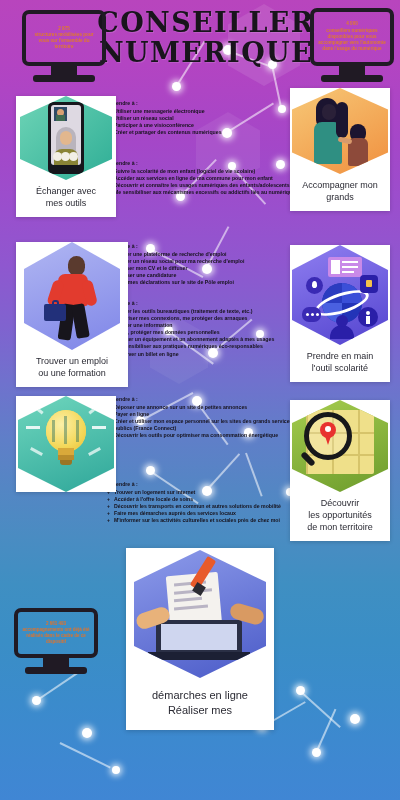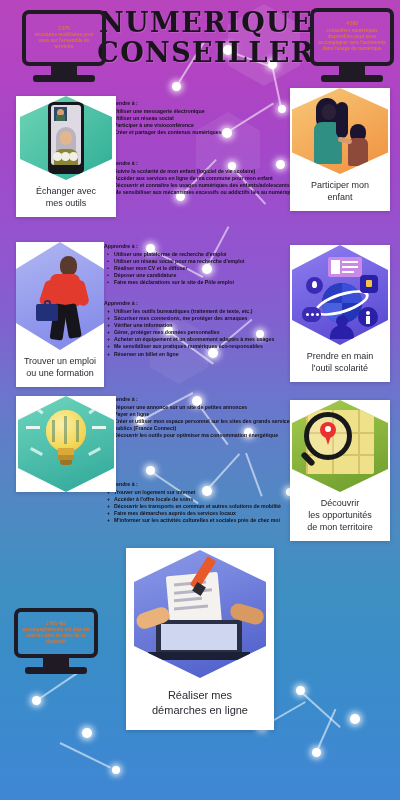--- a/index.html
+++ b/index.html
@@ -210,22 +210,22 @@
   <div class="node" style="left:82px;top:728px;width:10px;height:10px;"></div>
   <div class="node" style="left:112px;top:766px;width:8px;height:8px;"></div>
   <div class="node" style="left:296px;top:686px;width:9px;height:9px;"></div>
   <div class="node" style="left:350px;top:714px;width:10px;height:10px;"></div>
   <div class="node" style="left:258px;top:722px;width:8px;height:8px;"></div>
   <div class="node" style="left:312px;top:748px;width:9px;height:9px;"></div>
 </div>
 
 <div class="header">
   <div class="title-wrap">
+    <div class="title-line">CONSEILLER</div>
     <div class="title-line">NUMERIQUE</div>
-    <div class="title-line">CONSEILLER</div>
   </div>
 </div>
 
 <div class="monitor" id="monitor-structures">
   <div class="screen">
     <div class="stat-text">
       <span class="stat-num">2 975</span>
       <span>structures mobilisées pour vous sur l'ensemble du territoire</span>
     </div>
   </div>
@@ -284,26 +284,26 @@
       <div class="shape" style="left:24px;top:10px;width:22px;height:30px;border-radius:11px 11px 8px 8px;background:#1b1430;"></div>
       <div class="shape" style="left:30px;top:16px;width:14px;height:16px;border-radius:7px;background:#2a2038;"></div>
       <div class="shape" style="left:22px;top:34px;width:28px;height:42px;background:#2f8f82;border-radius:8px 8px 2px 2px;"></div>
       <div class="shape" style="left:44px;top:14px;width:12px;height:36px;border-radius:6px;background:#1b1430;"></div>
       <div class="shape" style="left:58px;top:36px;width:16px;height:18px;border-radius:8px;background:#1b1430;"></div>
       <div class="shape" style="left:56px;top:50px;width:20px;height:28px;background:#8d4a3a;border-radius:6px 6px 2px 2px;"></div>
       <div class="shape" style="left:46px;top:50px;width:14px;height:5px;border-radius:3px;background:#d89a6c;transform:rotate(12deg);"></div>
     </div>
   </div>
   <div class="caption">
-    <div>Participer mon</div>
-    <div>enfant</div>
-  </div>
-</div>
-
-<div class="card" id="card-emploi" style="left:16px; top:242px; width:88px;">
+    <div>Accompagner mon</div>
+    <div>grands</div>
+  </div>
+</div>
+
+<div class="card" id="card-emploi" style="left:16px; top:242px; width:112px;">
   <div class="art" style="height:108px;">
     <div class="hex" style="width:96px;height:108px;background:linear-gradient(160deg,#b0b6f2,#7f86e8);">
       <div class="shape" style="left:44px;top:14px;width:17px;height:20px;border-radius:9px;background:#5a3a2e;"></div>
       <div class="shape" style="left:34px;top:32px;width:30px;height:32px;background:#e23b2e;border-radius:7px 7px 3px 3px;"></div>
       <div class="shape" style="left:26px;top:38px;width:11px;height:26px;border-radius:6px;background:#e23b2e;transform:rotate(18deg);"></div>
       <div class="shape" style="left:60px;top:38px;width:11px;height:26px;border-radius:6px;background:#e23b2e;transform:rotate(-14deg);"></div>
       <div class="shape" style="left:36px;top:62px;width:13px;height:36px;background:#17151c;border-radius:3px;transform:rotate(8deg);"></div>
       <div class="shape" style="left:50px;top:62px;width:13px;height:34px;background:#17151c;border-radius:3px;transform:rotate(-10deg);"></div>
       <div class="shape" style="left:20px;top:62px;width:22px;height:17px;background:#22307a;border-radius:2px;"></div>
       <div class="shape" style="left:28px;top:58px;width:7px;height:6px;border:2px solid #22307a;border-bottom:none;border-radius:3px 3px 0 0;"></div>
@@ -403,22 +403,22 @@
       <div class="shape" style="left:22px;top:70px;width:86px;height:34px;background:#2a2f45;border-radius:3px 3px 0 0;"></div>
       <div class="shape" style="left:27px;top:74px;width:76px;height:26px;background:#cfd6ef;"></div>
       <div class="shape" style="left:14px;top:102px;width:102px;height:8px;background:#1c2034;border-radius:0 0 5px 5px;"></div>
       <div class="shape" style="left:64px;top:6px;width:10px;height:34px;background:#e85a2a;border-radius:2px;transform:rotate(32deg);"></div>
       <div class="shape" style="left:60px;top:34px;width:10px;height:10px;background:#2b2b33;transform:rotate(32deg);"></div>
       <div class="shape" style="left:2px;top:60px;width:34px;height:16px;border-radius:8px;background:#e8b27a;transform:rotate(-18deg);"></div>
       <div class="shape" style="left:96px;top:56px;width:34px;height:16px;border-radius:8px;background:#d99a62;transform:rotate(16deg);"></div>
     </div>
   </div>
   <div class="caption">
+    <div>démarches en ligne</div>
     <div>Réaliser mes</div>
-    <div>démarches en ligne</div>
   </div>
 </div>
 
 <div class="learn" id="learn-messagerie" style="left:104px; top:100px;">
   <div class="heading">Apprendre à :</div>
   <ul>
     <li>Utiliser une messagerie électronique</li>
     <li>Utiliser un réseau social</li>
     <li>Participer à une visioconférence</li>
     <li>Créer et partager des contenus numériques</li>

